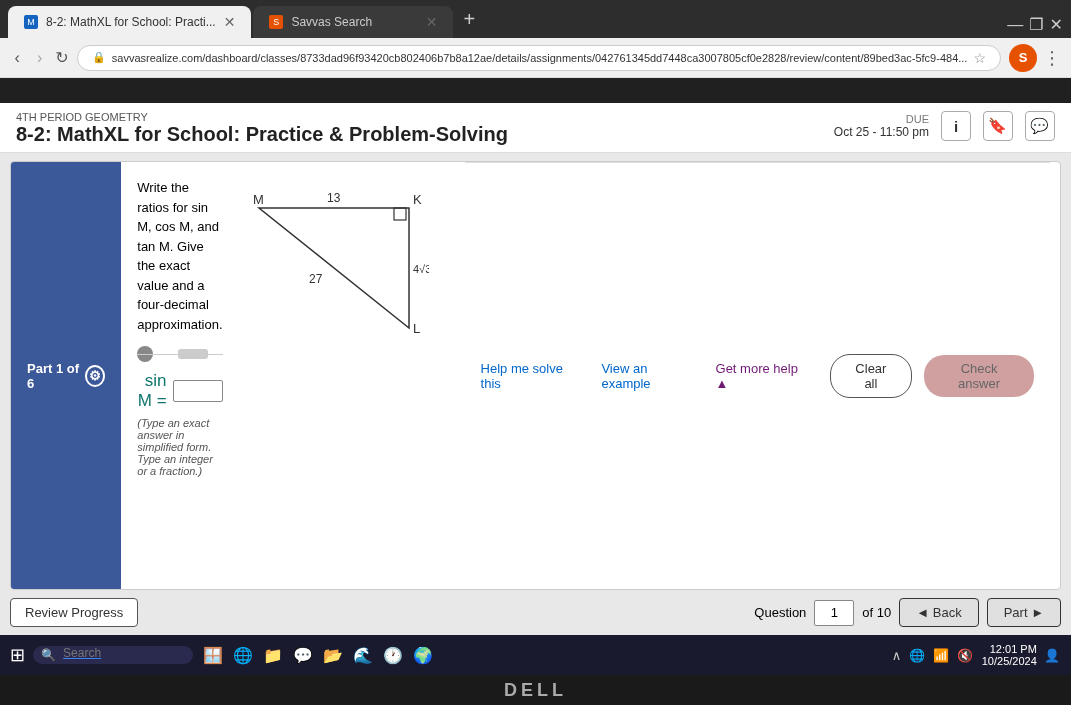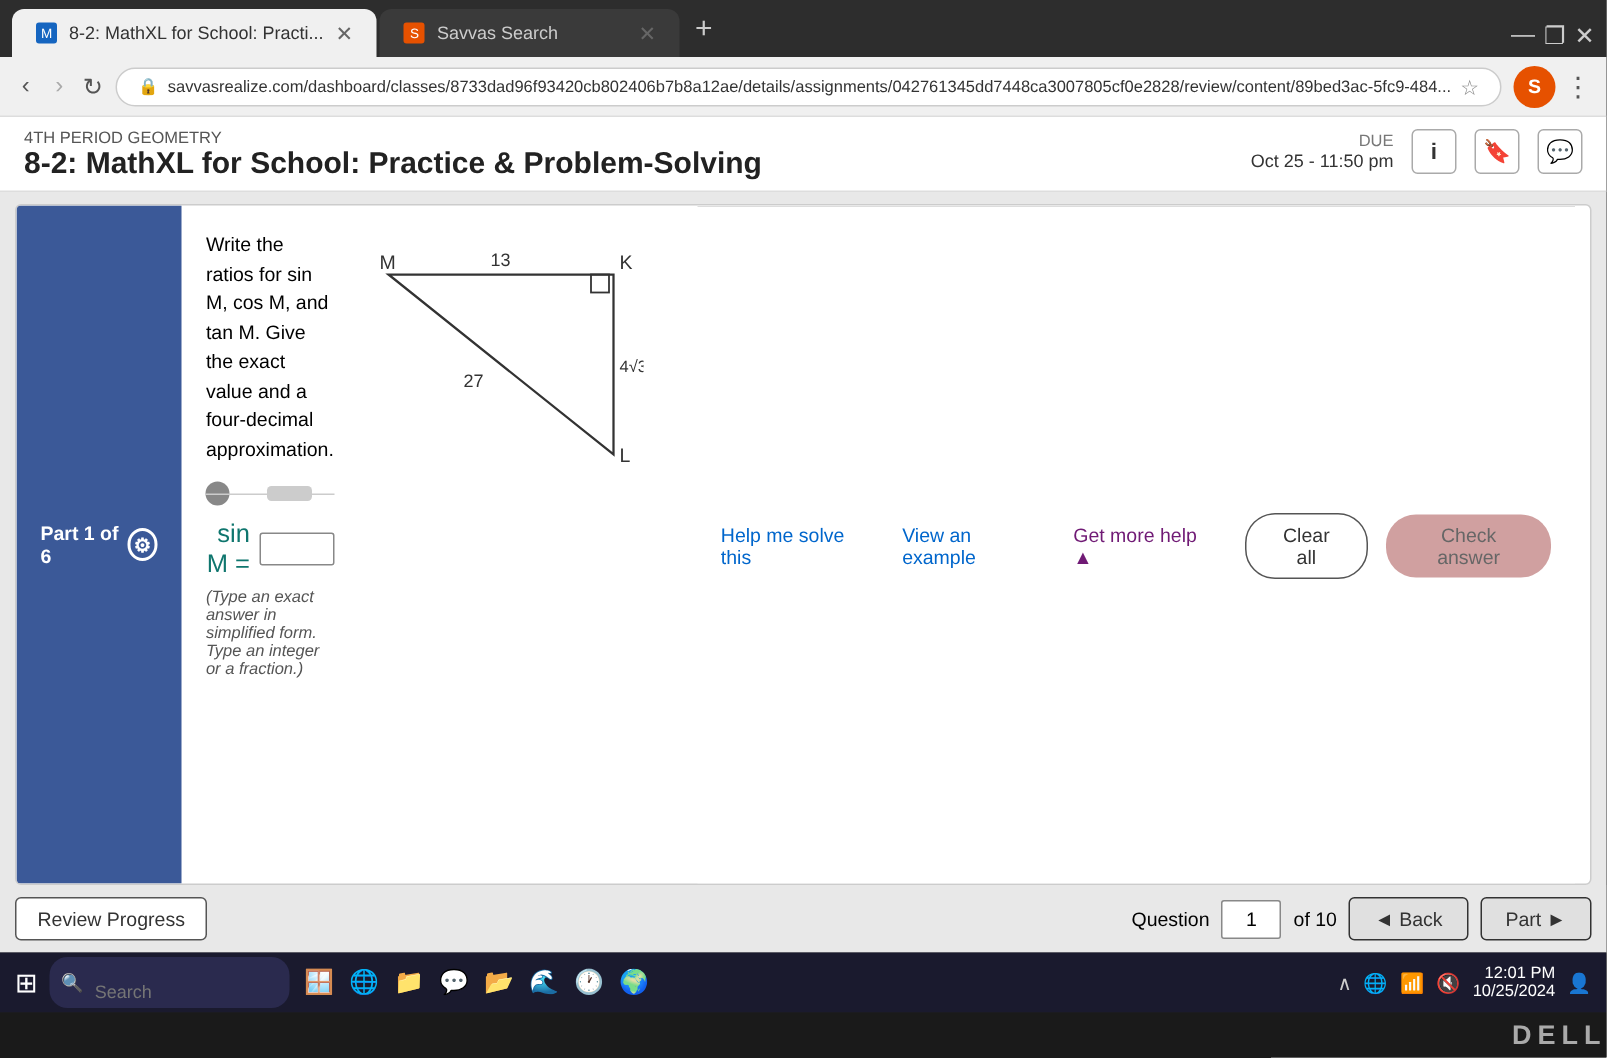--- a/index.html
+++ b/index.html
@@ -117,20 +117,21 @@
       align-items: center;
     }
 
     
     .content-area {
       flex: 1;
       background: #e8e8e8;
       display: flex;
       flex-direction: column;
       overflow: hidden;
+      margin-top: 25px;
     }
 
     
     .site-header {
       background: white;
       padding: 8px 16px 6px;
       border-bottom: 1px solid #ddd;
       display: flex;
       justify-content: space-between;
       align-items: flex-start;
@@ -391,24 +392,25 @@
     .taskbar-start {
       color: white;
       font-size: 18px;
       cursor: pointer;
     }
 
     .taskbar-search {
       background: #2a2a4e;
       border: none;
       border-radius: 12px;
-      padding: 16px 14px 4px 30px;
-      color: #bef264;
+      padding: 0 14px 4px 30px;
+      color: #3b82f6;
       font-size: 12px;
       width: 160px;
+      text-decoration: underline;
     }
 
     .taskbar-search-wrapper {
       position: relative;
       display: flex;
       align-items: center;
     }
 
     .taskbar-search-icon {
       position: absolute;
@@ -451,21 +453,21 @@
       font-size: 13px;
       cursor: pointer;
     }
 
     
     .dell-bar {
       background: #1a1a1a;
       height: 30px;
       display: flex;
       align-items: center;
-      justify-content: flex-end;
+      justify-content: center;
     }
 
     .dell-logo {
       color: #aaa;
       font-size: 18px;
       font-weight: 700;
       letter-spacing: 4px;
     }
 
     

